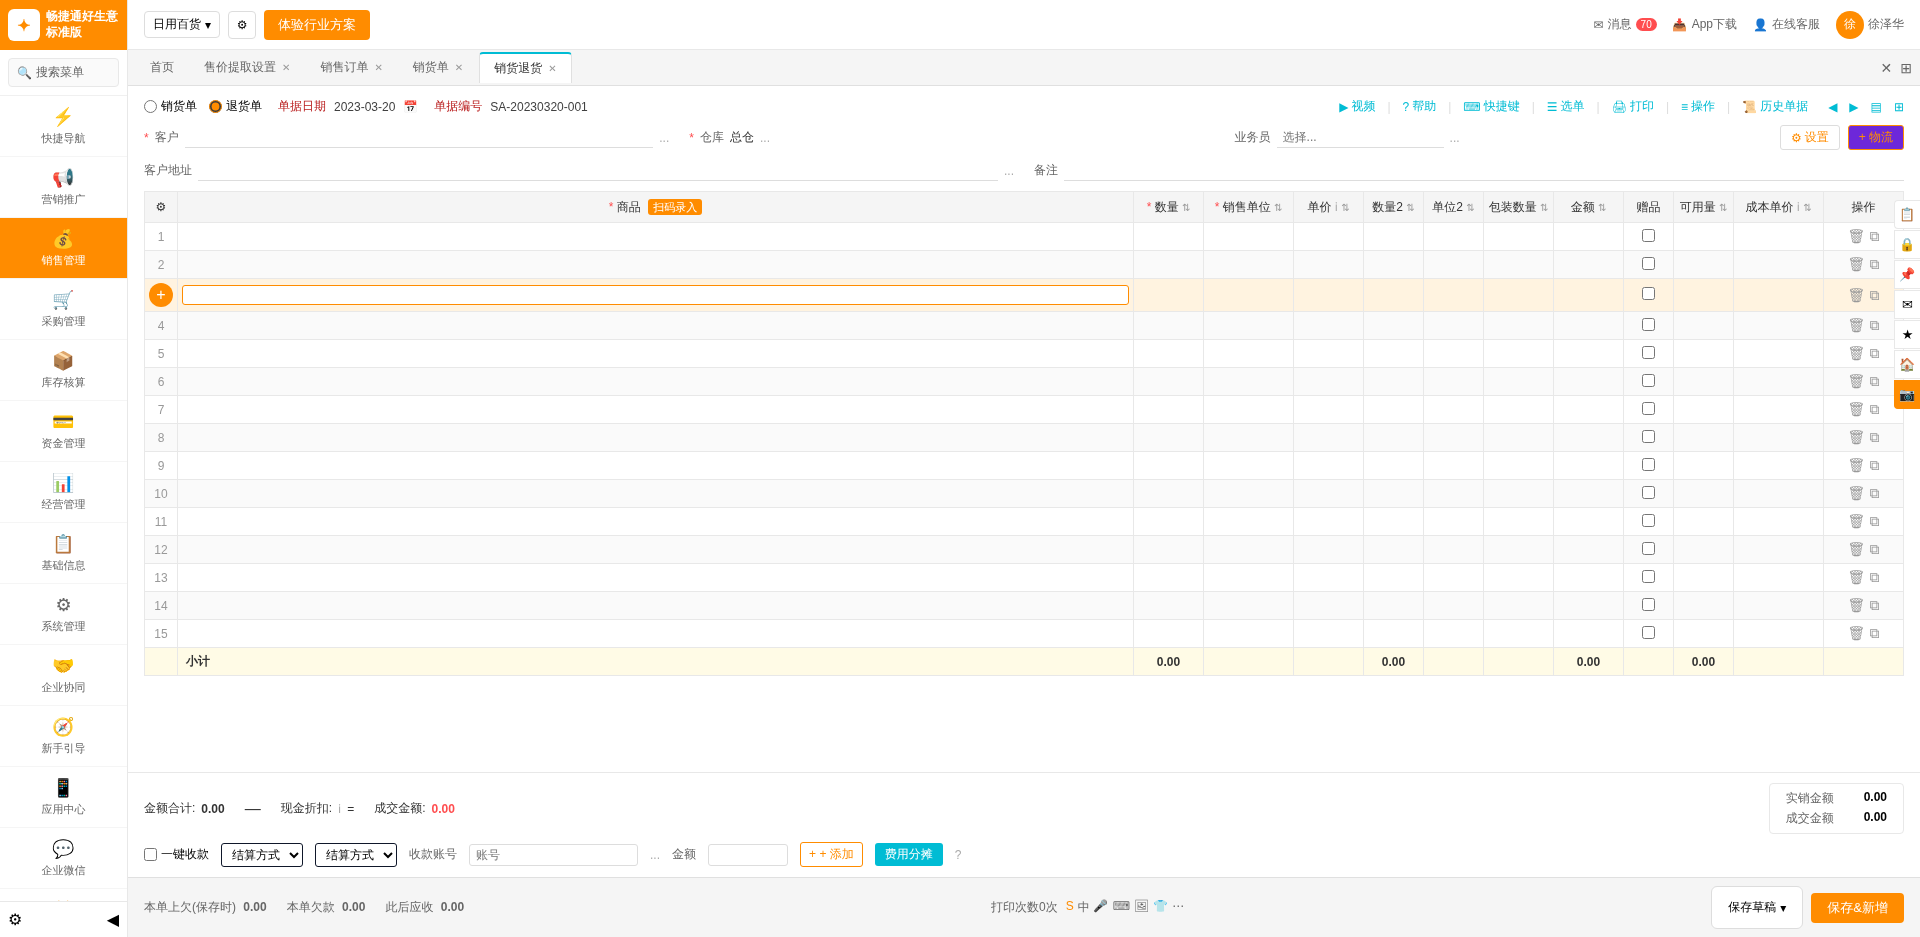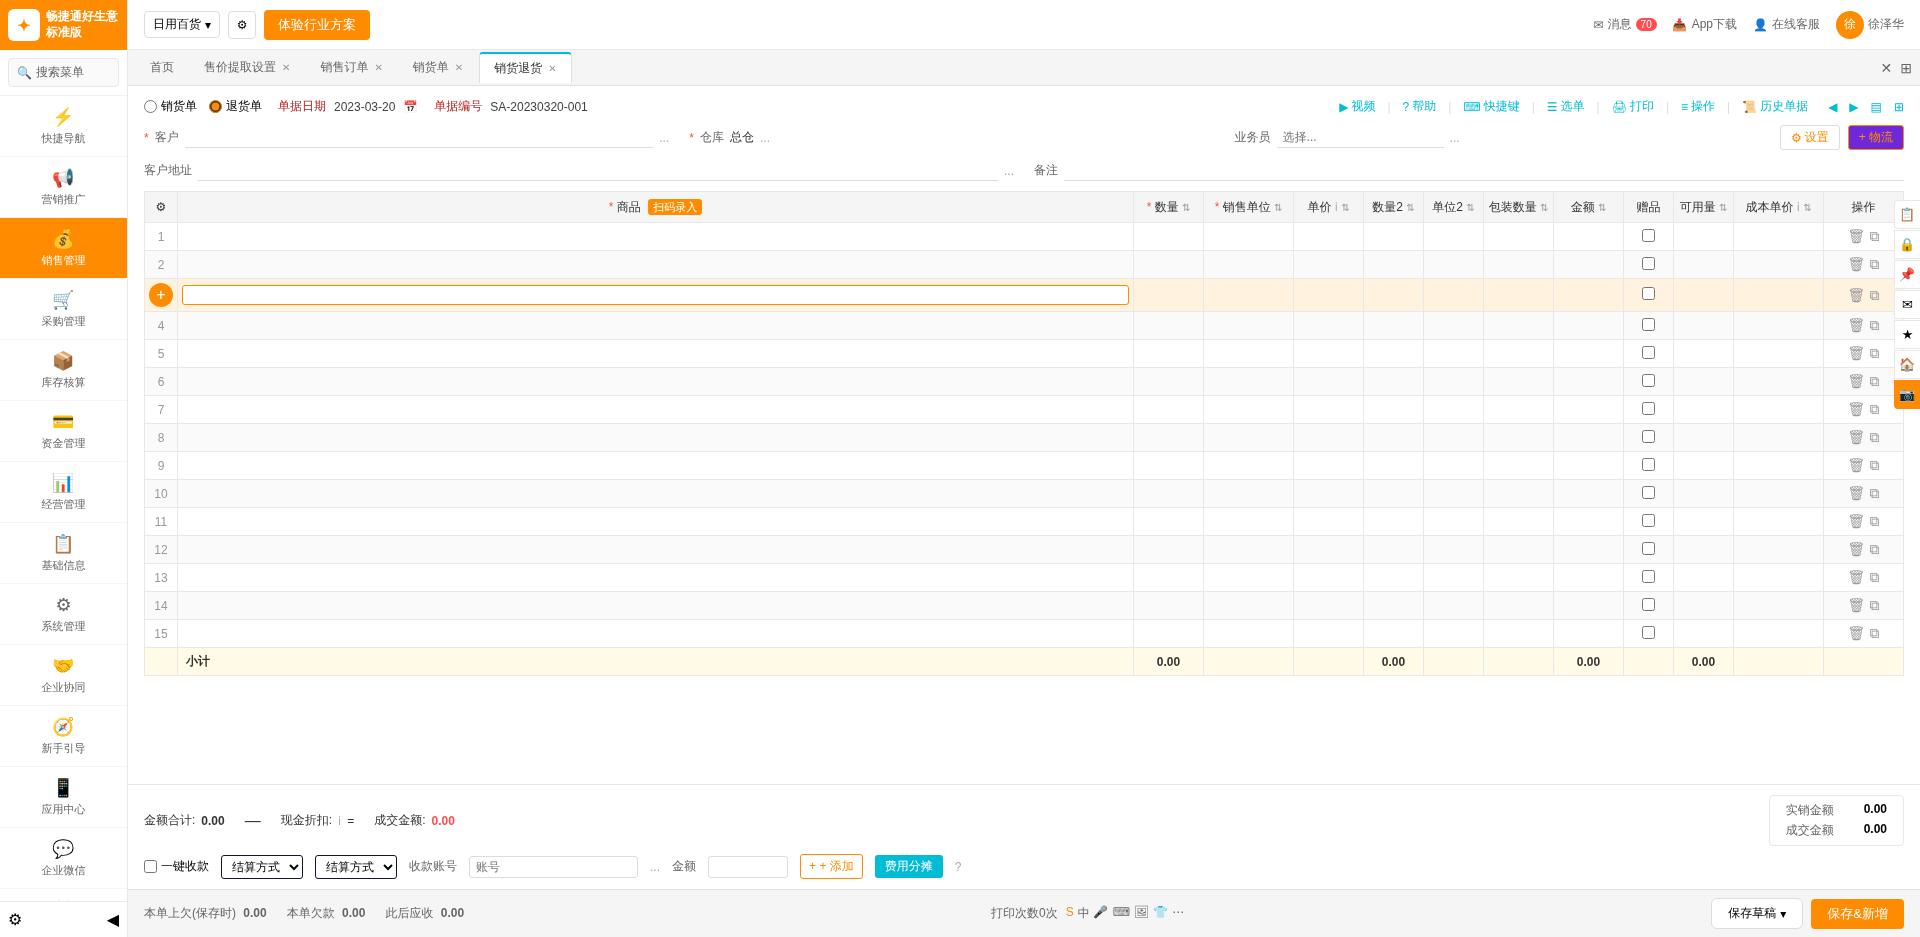--- a/index.html
+++ b/index.html
@@ -77,21 +77,21 @@
     .select-field { border: 1px solid #0f172a; border-radius: 3px; padding: 3px 6px; background: #fff; cursor: pointer; }
     .input-field { border: 1px solid #ddd; border-radius: 3px; padding: 3px 6px; min-width: 60px; }
     .add-btn { background: #fff; border: 1px solid #ff8c00; color: #ff8c00; border-radius: 3px; padding: 3px 8px; cursor: pointer; }
     .fytj-btn { background: #00bcd4; color: #fff; border: none; border-radius: 3px; padding: 3px 10px; cursor: pointer; }
 
     
     .bottom-bar { background: #f5f5f5; border-top: 1px solid #e0e0e0; padding: 8px 16px; display: flex; align-items: center; justify-content: space-between; }
     .bottom-bar-left { display: flex; gap: 20px; color: #666; }
     .bottom-bar-center { display: flex; align-items: center; gap: 8px; color: #666; }
     .bottom-bar-right { display: flex; align-items: center; gap: 8px; }
-    .save-draft-btn { background: #fff; border: 1px solid #ddd; border-radius: 6px; padding: 6px 16px; cursor: pointer; display: flex; align-items: center; gap: 4px; text-align: center; }
+    .save-draft-btn { background: #fff; border: 1px solid #ddd; border-radius: 6px; padding: 12px 16px; cursor: pointer; display: flex; align-items: center; gap: 4px; text-align: center; }
     .save-new-btn { background: #ff8c00; color: #fff; border: none; border-radius: 4px; padding: 6px 16px; cursor: pointer; font-size: 13px; }
     .setup-btn { background: #fff; border: 1px solid #ddd; border-radius: 3px; padding: 3px 10px; cursor: pointer; color: #ff8c00; display: flex; align-items: center; gap: 3px; }
     .logistics-btn { background: #6d28d9; border: 1px solid #ff8c00; border-radius: 3px; padding: 3px 10px; cursor: pointer; color: #ff8c00; display: flex; align-items: center; gap: 3px; }
 
     .add-row-btn { width: 24px; height: 24px; border-radius: 50%; background: #ff8c00; color: #fff; border: none; cursor: pointer; font-size: 16px; display: flex; align-items: center; justify-content: center; }
 
     .page-container { flex: 1; display: flex; flex-direction: column; overflow: hidden; position: relative; }
   </style>
 </head>
 <body>

